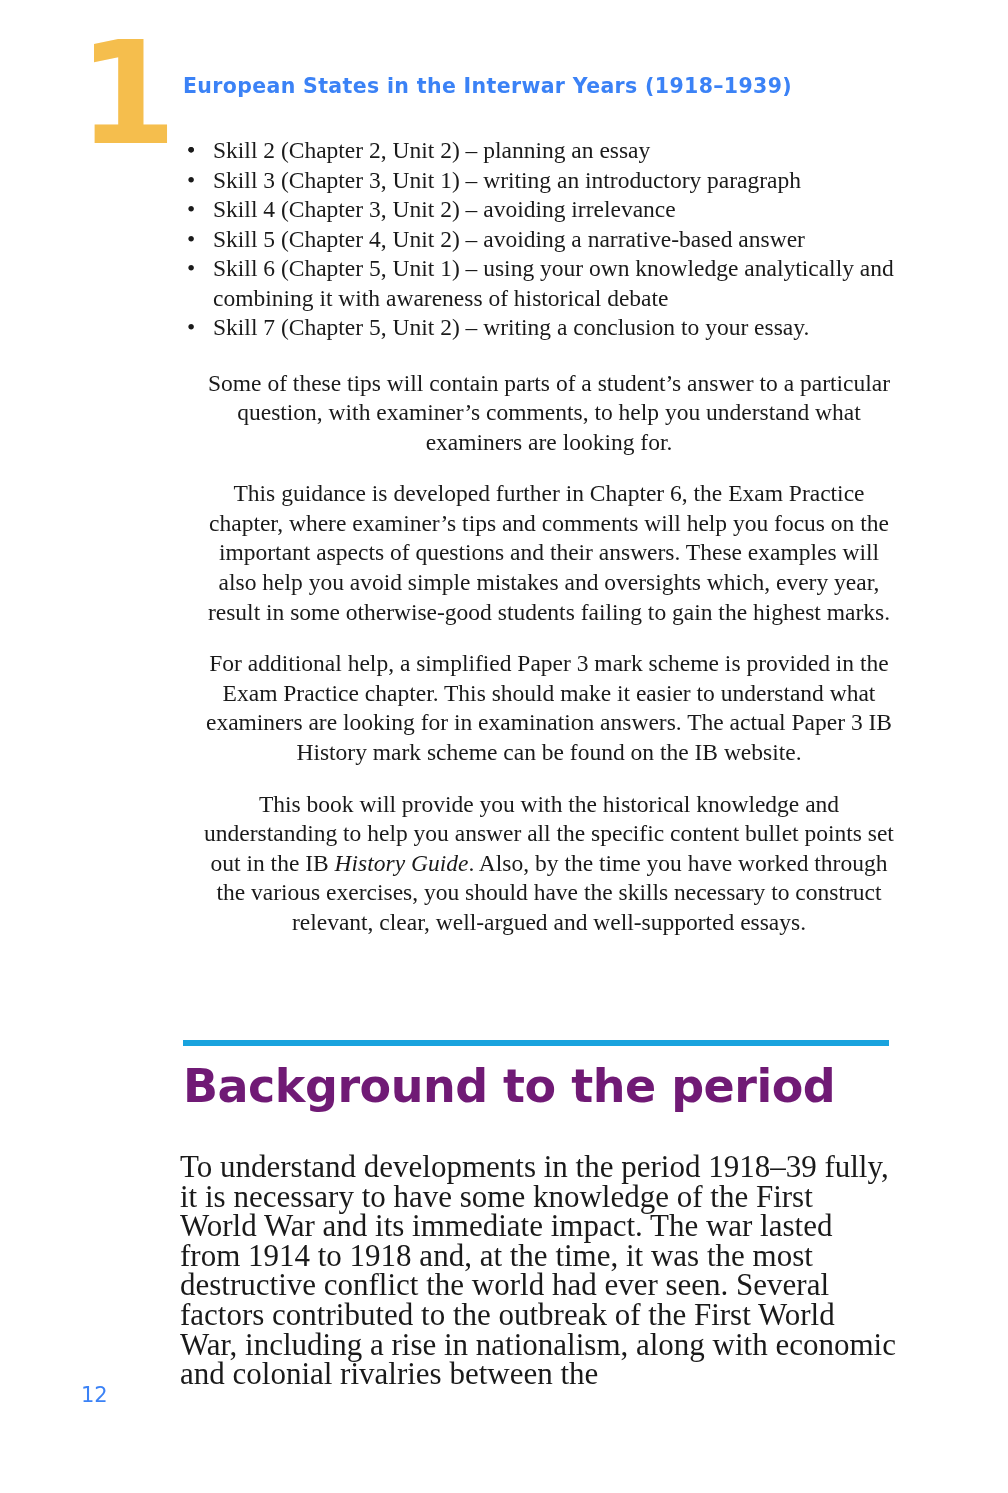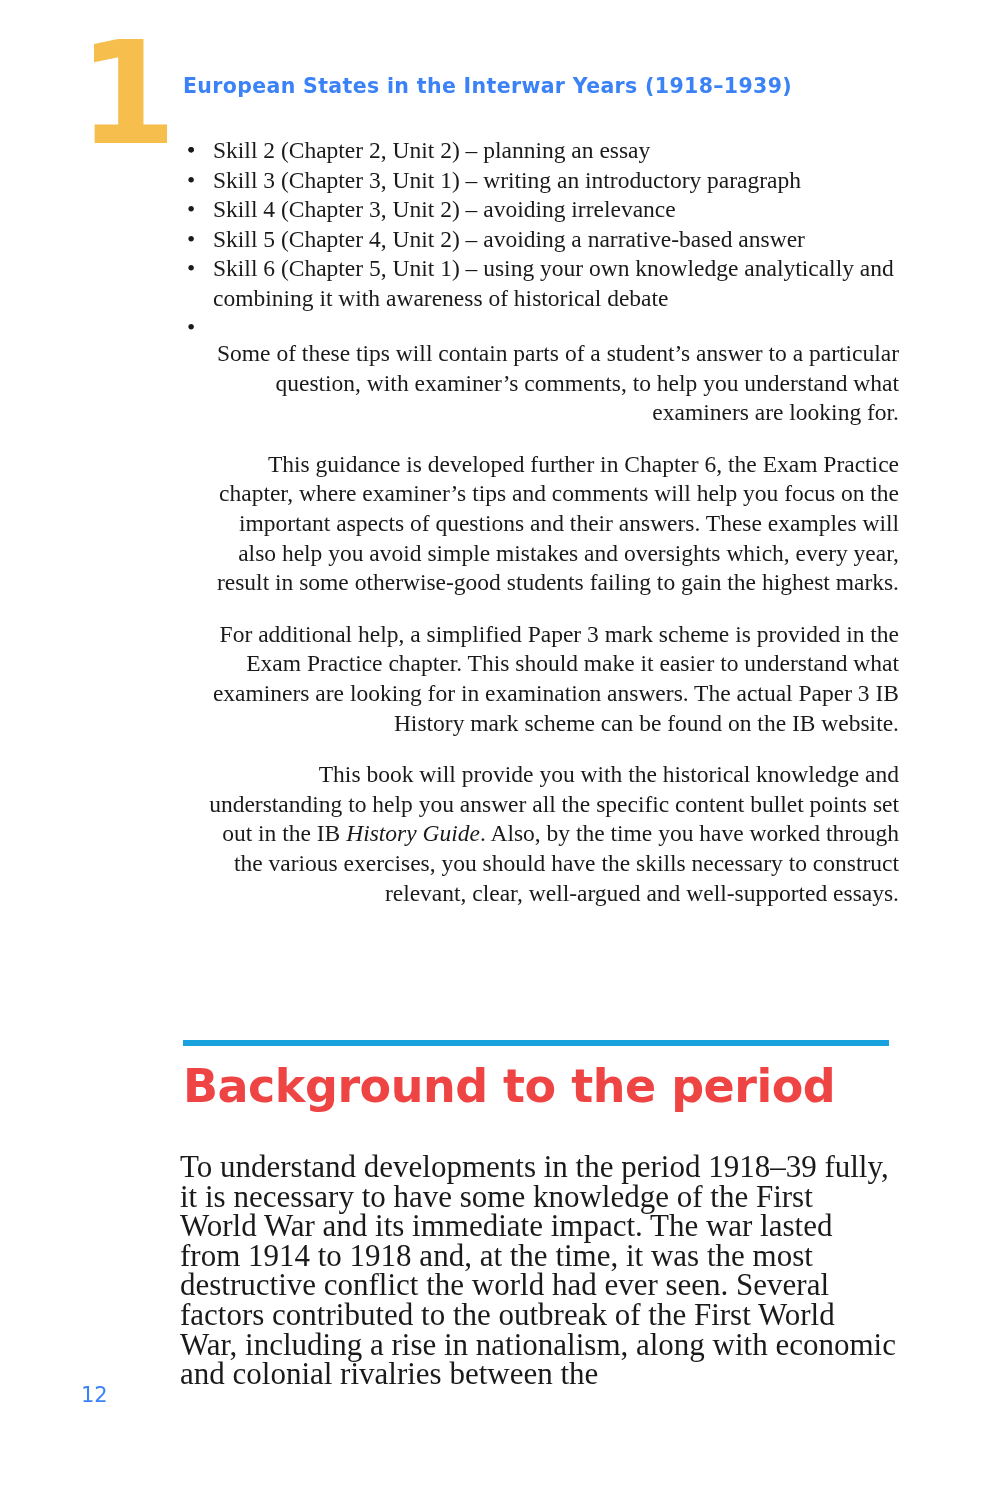--- a/index.html
+++ b/index.html
@@ -80,21 +80,21 @@
     left: 4px;
     top: 0;
     font-size: 23.5px;
     line-height: 29.5px;
   }
 
   p.body-para {
     font-size: 23.5px;
     line-height: 29.6px;
     margin: 0 0 22px 16px;
-    text-align: right;
+    text-align: center;
   }
   p.body-para.first-after-list {
     margin-top: 26px;
   }
   p.body-para em {
     font-style: italic;
   }
 
   
   .section-block {
@@ -108,21 +108,21 @@
     height: 6px;
     background: #19A3DE;
     margin: 0 0 14px 0;
   }
   .section-heading {
     font-family: "DejaVu Sans", sans-serif;
     font-weight: 700;
     font-size: 46px;
     line-height: 52px;
     letter-spacing: -0.5px;
-    color: #ef4444;
+    color: #701a75;
     margin: 0;
   }
 
   .closing-para {
     position: absolute;
     left: 171px;
     top: 1143px;
     width: 716px;
     font-size: 31px;
     line-height: 29.6px;
@@ -170,20 +170,21 @@
       <li>
         <span class="bullet">•</span>
         <span>Skill 5 (Chapter 4, Unit 2) – avoiding a narrative-based answer</span>
       </li>
       <li>
         <span class="bullet">•</span>
         <span>Skill 6 (Chapter 5, Unit 1) – using your own knowledge analytically and combining it with awareness of historical debate</span>
       </li>
       <li>
         <span class="bullet">•</span>
+        <span>Skill 7 (Chapter 5, Unit 2) – writing a conclusion to your essay.</span>
       </li>
     </ul>
 
     <p class="body-para first-after-list">Some of these tips will contain parts of a student’s answer to a particular question, with examiner’s comments, to help you understand what examiners are looking for.</p>
 
     <p class="body-para">This guidance is developed further in Chapter 6, the Exam Practice chapter, where examiner’s tips and comments will help you focus on the important aspects of questions and their answers. These examples will also help you avoid simple mistakes and oversights which, every year, result in some otherwise-good students failing to gain the highest marks.</p>
 
     <p class="body-para">For additional help, a simplified Paper 3 mark scheme is provided in the Exam Practice chapter. This should make it easier to understand what examiners are looking for in examination answers. The actual Paper 3 IB History mark scheme can be found on the IB website.</p>
 
     <p class="body-para"><span>This book will provide you with the historical knowledge and understanding to help you answer all the specific content bullet points set out in the IB </span><em>History Guide</em><span>. Also, by the time you have worked through the various exercises, you should have the skills necessary to construct relevant, clear, well-argued and well-supported essays.</span></p>

